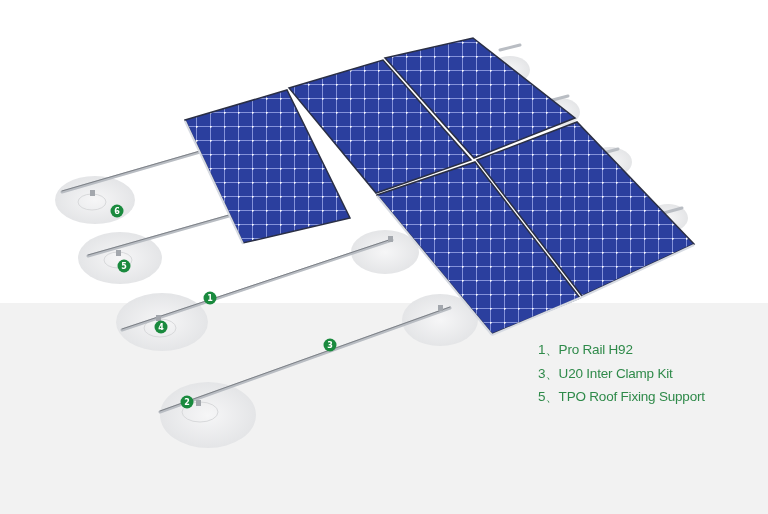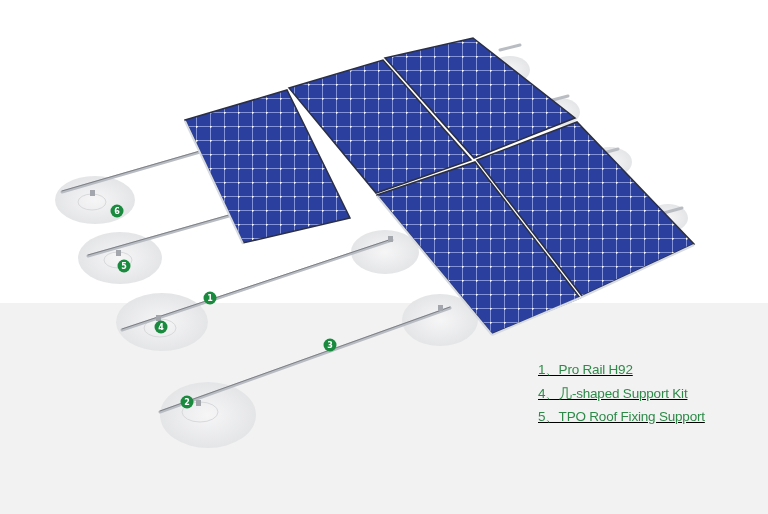--- a/index.html
+++ b/index.html
@@ -1,19 +1,19 @@
 <!DOCTYPE html>
 <html><head>
 <meta charset="utf-8">
 <style>
   html, body { margin:0; padding:0; }
   body { width:768px; height:514px; overflow:hidden; background:#ffffff; position:relative; font-family:"Liberation Sans", sans-serif; }
   .floor { position:absolute; left:0; top:303px; width:768px; height:211px; background:#f2f2f2; }
   svg.scene { position:absolute; left:0; top:0; width:768px; height:514px; }
-  .legend { position:absolute; left:538px; top:358px;text-decoration:underline; }
+  .legend { position:absolute; left:538px; top:338px; }
   .legend-item { font-family:"Liberation Sans", sans-serif; font-size:13.5px; color:#2f8a4a; line-height:23.6px; white-space:nowrap; letter-spacing:-0.2px; }
   .badge-text { font-family:"DejaVu Sans", sans-serif; font-size:8px; font-weight:bold; fill:#ffffff; }
 </style>
 </head>
 <body>
 
 <div class="floor"></div>
 
 <svg class="scene" viewBox="0 0 768 514" xmlns="http://www.w3.org/2000/svg">
   <defs>
@@ -111,15 +111,15 @@
       </g>
     <g>
         <circle cx="117" cy="211" r="6.5" fill="#1a8a3e"></circle>
         <text class="badge-text" x="117" y="214" text-anchor="middle">6</text>
       </g>
   </g>
 </svg>
 
 <div class="legend">
   <div class="legend-item">1、Pro Rail H92</div>
-  <div class="legend-item">4、几-shaped Support Kit</div>
+  <div class="legend-item">3、U20 Inter Clamp Kit</div>
   <div class="legend-item">5、TPO Roof Fixing Support</div>
 </div>
 
 </body></html>

